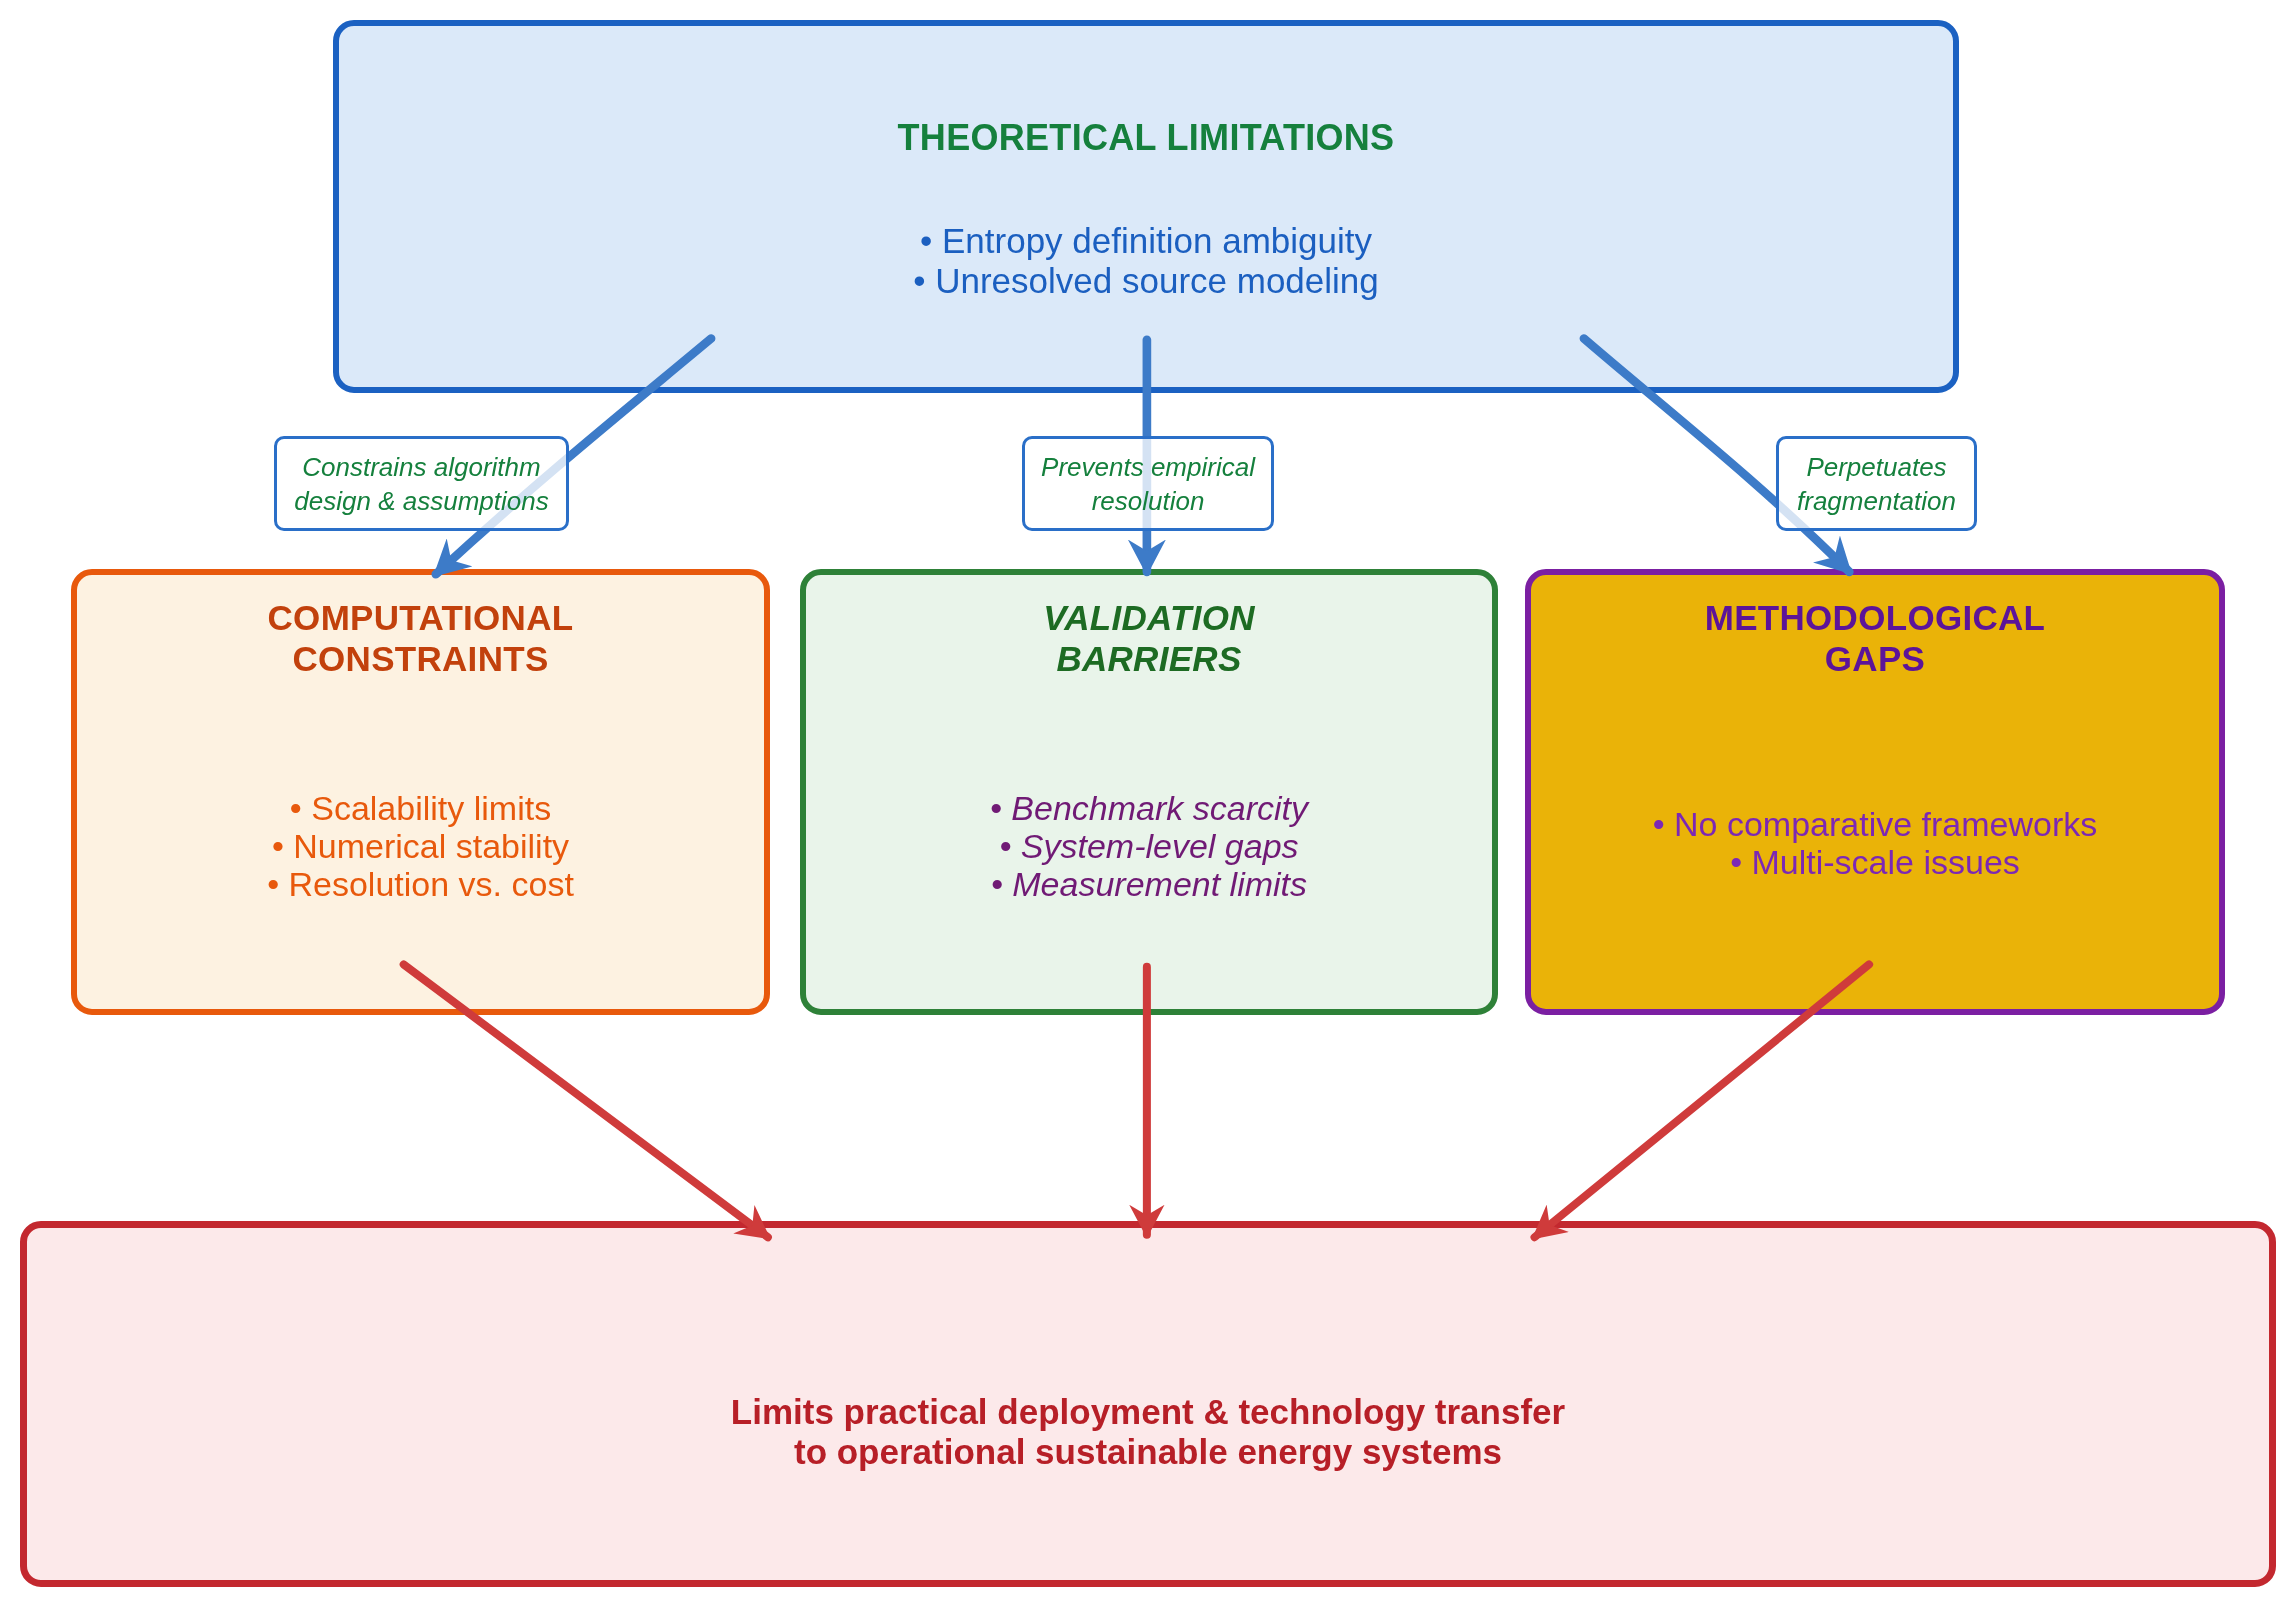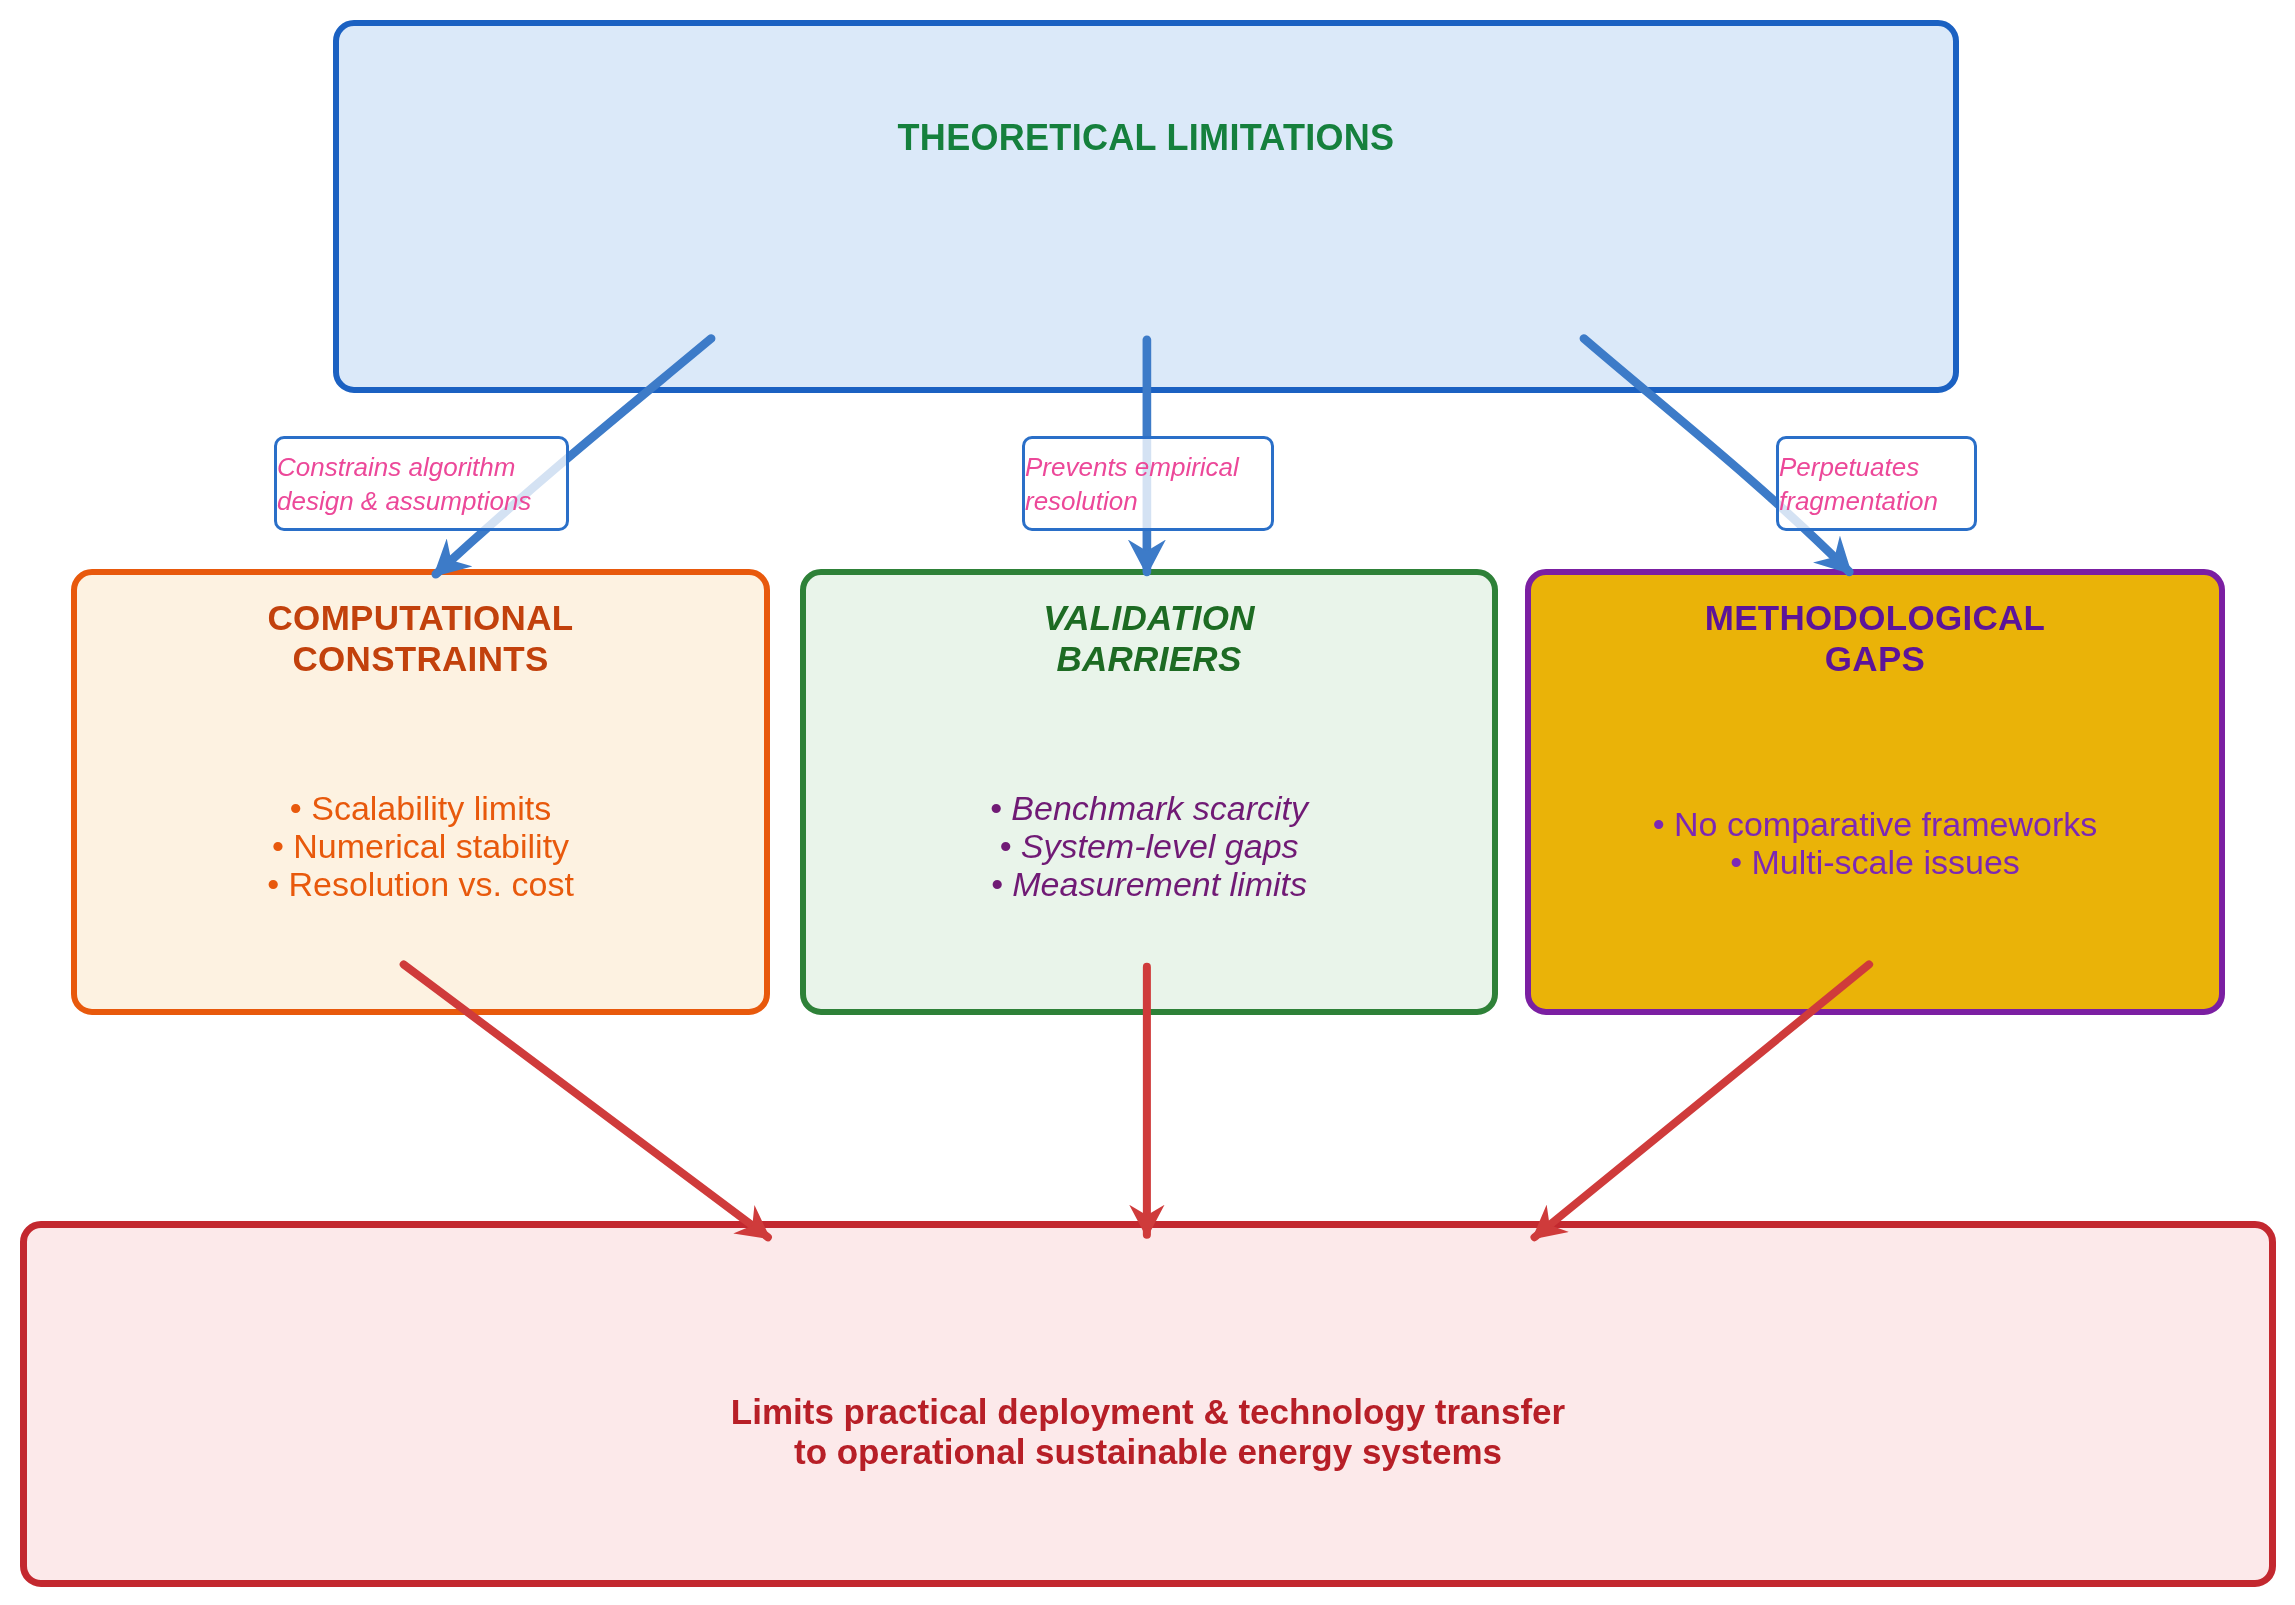--- a/index.html
+++ b/index.html
@@ -72,25 +72,25 @@
 
   
   .edge-label {
     position: absolute;
     box-sizing: border-box;
     top: 436px;
     height: 95px;
     border: 3.1px solid #2a6fc8;
     border-radius: 10px;
     background: rgba(255, 255, 255, 0.78);
-    color: #ec4899;
+    color: #15803d;
     font-style: italic;
     font-size: 26px;
     line-height: 34px;
-    text-align: left;
+    text-align: center;
     display: flex;
     flex-direction: column;
     justify-content: center;
     z-index: 3;
   }
   #edge-label-1 { left: 274px;  width: 295px; }
   #edge-label-2 { left: 1022px; width: 252px; }
   #edge-label-3 { left: 1776px; width: 201px; }
 
   
@@ -119,20 +119,24 @@
     <path d="M 1152 548 C 1030 650, 880 770, 706 930" fill="none" stroke="#3d7bc8" stroke-width="14" stroke-linecap="round" marker-end="url(#head-blue)"></path>
     <path d="M 1858 550 L 1858 926" fill="none" stroke="#3d7bc8" stroke-width="14" stroke-linecap="round" marker-end="url(#head-blue)"></path>
     <path d="M 2566 548 C 2690 655, 2850 780, 2996 926" fill="none" stroke="#3d7bc8" stroke-width="14" stroke-linecap="round" marker-end="url(#head-blue)"></path>
     <path d="M 654 1562 L 1244 2004" fill="none" stroke="#cf3b3b" stroke-width="13" stroke-linecap="round" marker-end="url(#head-red)"></path>
     <path d="M 1858 1566 L 1858 2000" fill="none" stroke="#cf3b3b" stroke-width="13" stroke-linecap="round" marker-end="url(#head-red)"></path>
     <path d="M 3028 1562 L 2486 2004" fill="none" stroke="#cf3b3b" stroke-width="13" stroke-linecap="round" marker-end="url(#head-red)"></path>
   </svg>
 
   <div class="box" id="top-box">
     <div class="box-title">THEORETICAL LIMITATIONS</div>
+    <div class="bullets">
+        <div class="bullet-line">Entropy definition ambiguity</div>
+        <div class="bullet-line">Unresolved source modeling</div>
+      </div>
   </div>
 
   <div class="edge-label" id="edge-label-1">
     <span>Constrains algorithm</span>
     <span>design &amp; assumptions</span>
   </div>
   <div class="edge-label" id="edge-label-2">
     <span>Prevents empirical</span>
     <span>resolution</span>
   </div>

